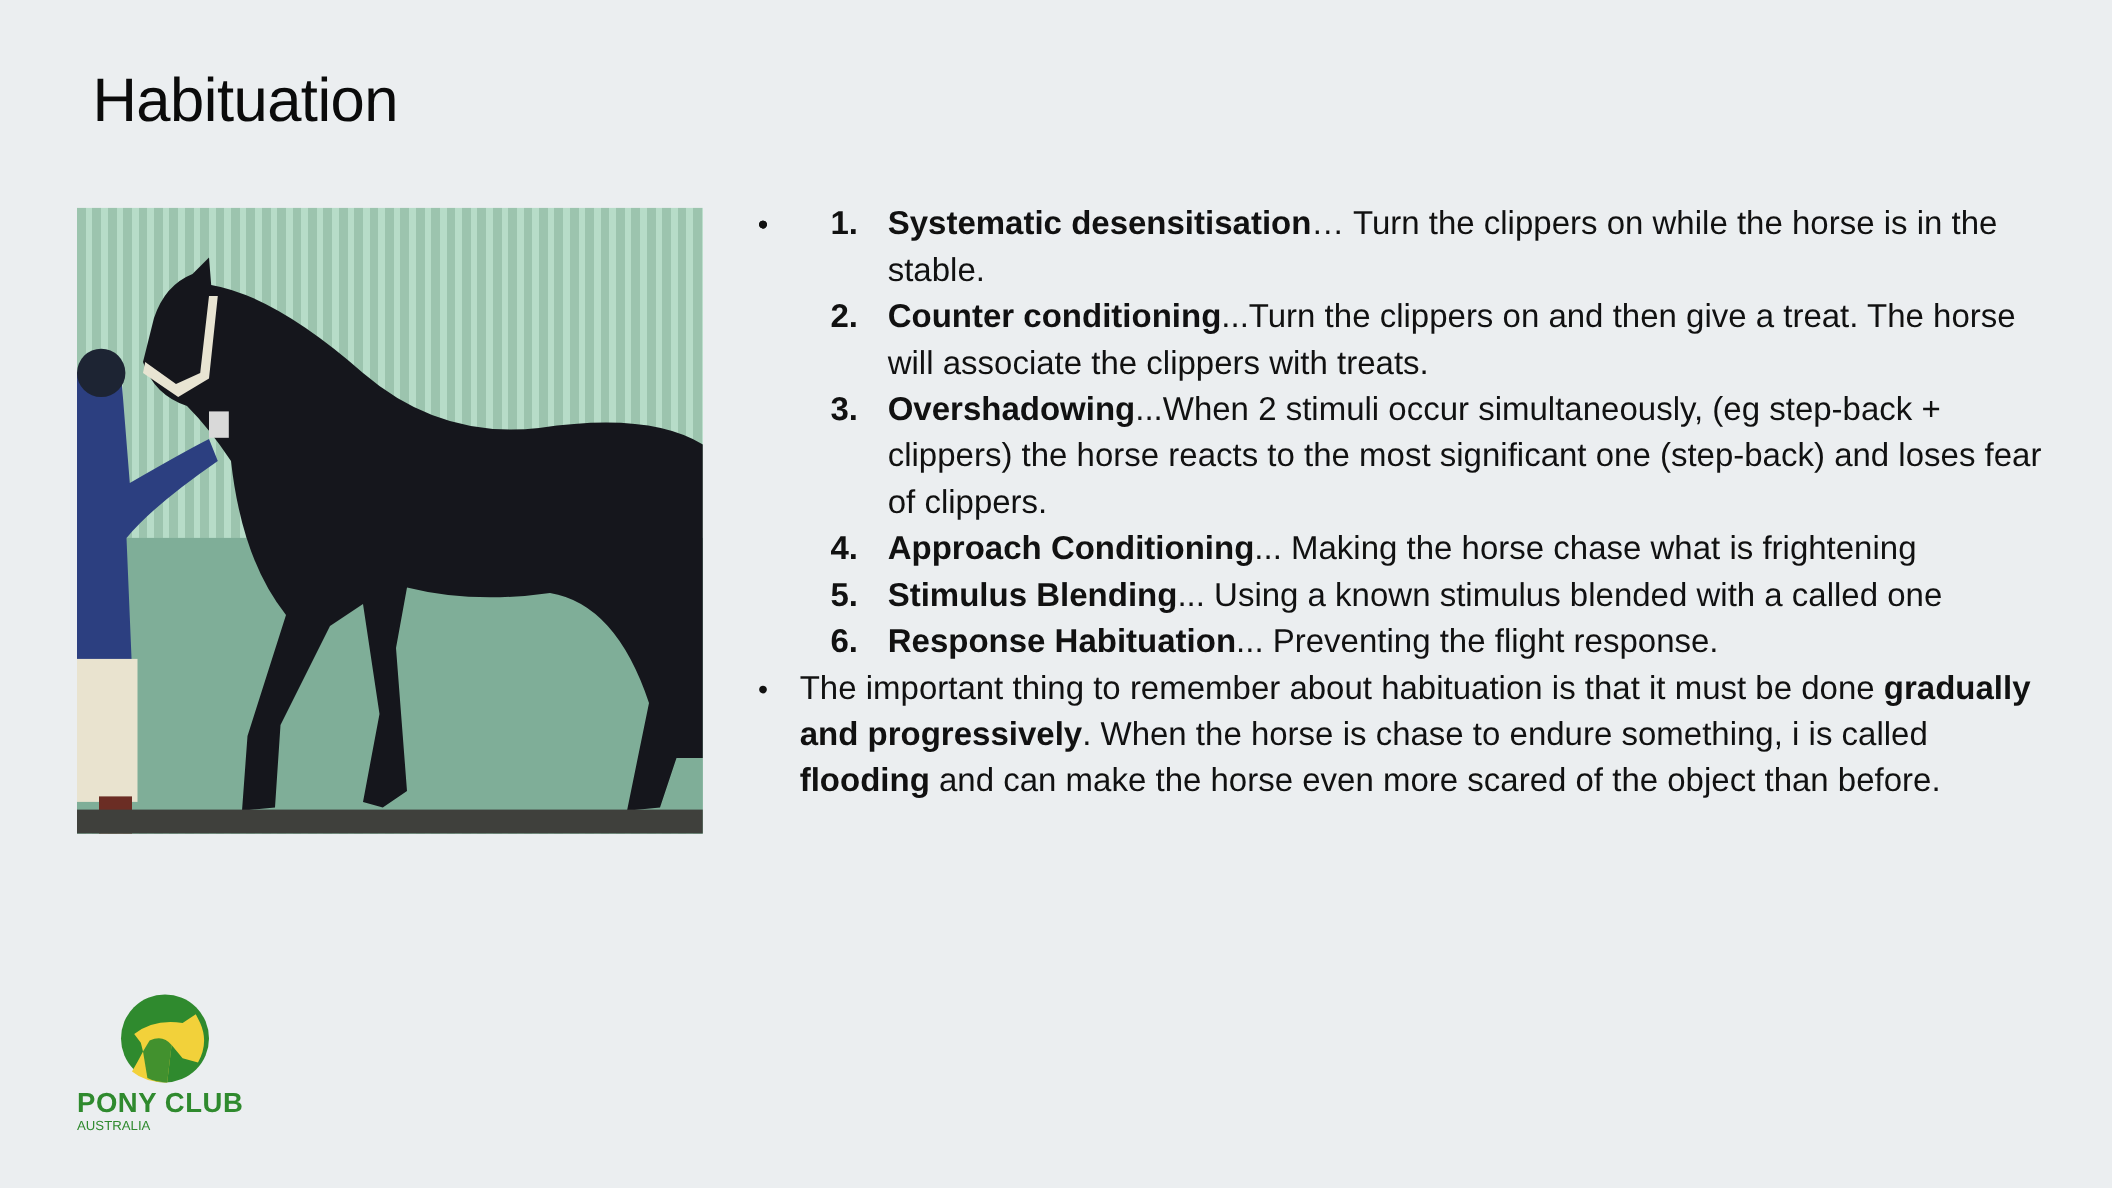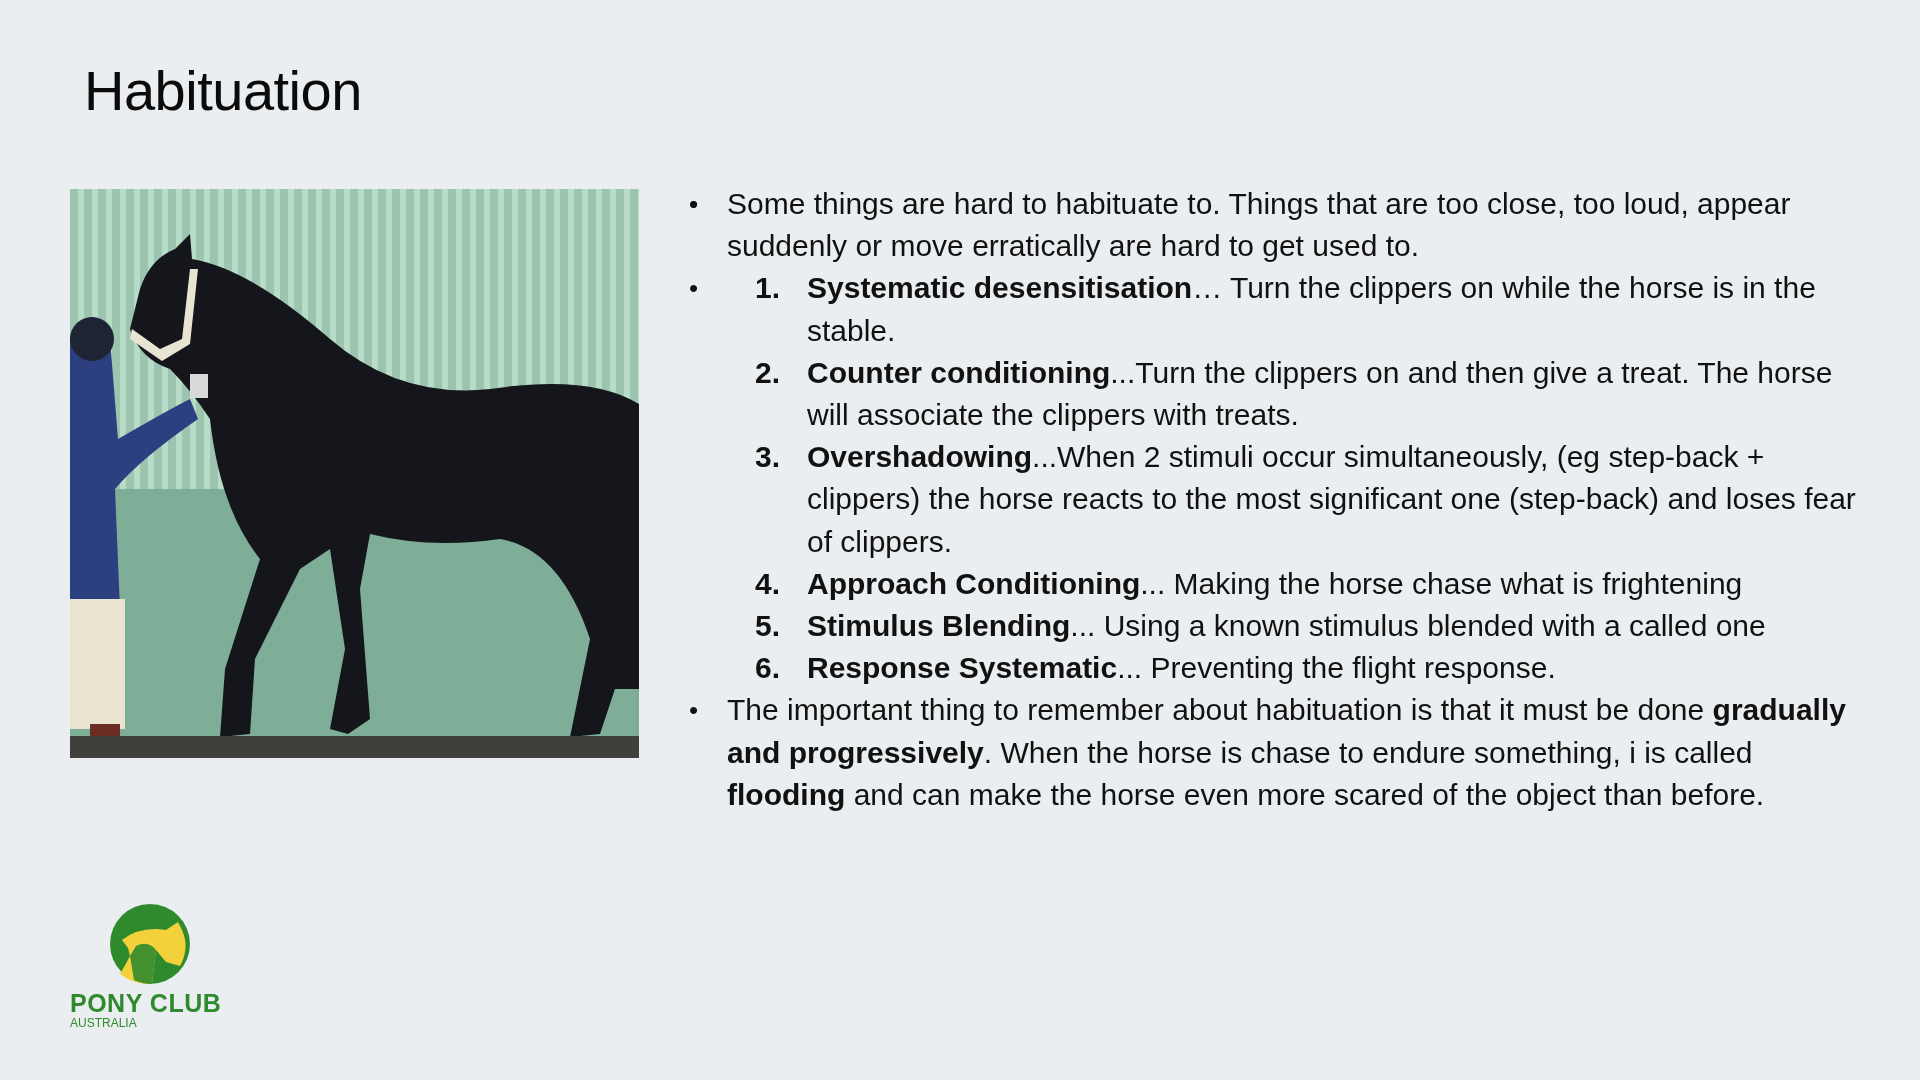--- a/index.html
+++ b/index.html
@@ -58,21 +58,20 @@
     <rect x="0" y="547" width="569" height="22" fill="#3f403c"></rect>
   </svg>
 </div>
 
 <div class="content">
   <div class="bullet">
     <span class="dot">•</span>
   </div>
   <div class="bullet">
     <span class="dot">•</span>
-    <span>Some things are hard to habituate to. Things that are too close, too loud, appear suddenly or move erratically are hard to get used to.</span>
   </div>
   <div class="bullet">
     <span class="dot">•</span>
   </div>
 
   <div class="numlist">
     <div class="num">
       <span class="n">1.</span>
       <b>Systematic desensitisation</b><span>… Turn the clippers on while the horse is in the stable.</span>
     </div>
@@ -87,21 +86,21 @@
     <div class="num">
       <span class="n">4.</span>
       <b>Approach Conditioning</b><span>... Making the horse chase what is frightening</span>
     </div>
     <div class="num">
       <span class="n">5.</span>
       <b>Stimulus Blending</b><span>... Using a known stimulus blended with a called one</span>
     </div>
     <div class="num">
       <span class="n">6.</span>
-      <b>Response Systematic</b><span>... Preventing the flight response.</span>
+      <b>Response Habituation</b><span>... Preventing the flight response.</span>
     </div>
   </div>
 
   <div class="bullet">
     <span class="dot">•</span>
     <span>The important thing to remember about habituation is that it must be done </span><b>gradually and progressively</b><span>. When the horse is chase to endure something, i is called </span><b>flooding</b><span> and can make the horse even more scared of the object than before.</span>
   </div>
 </div>
 
 <div class="logo">

